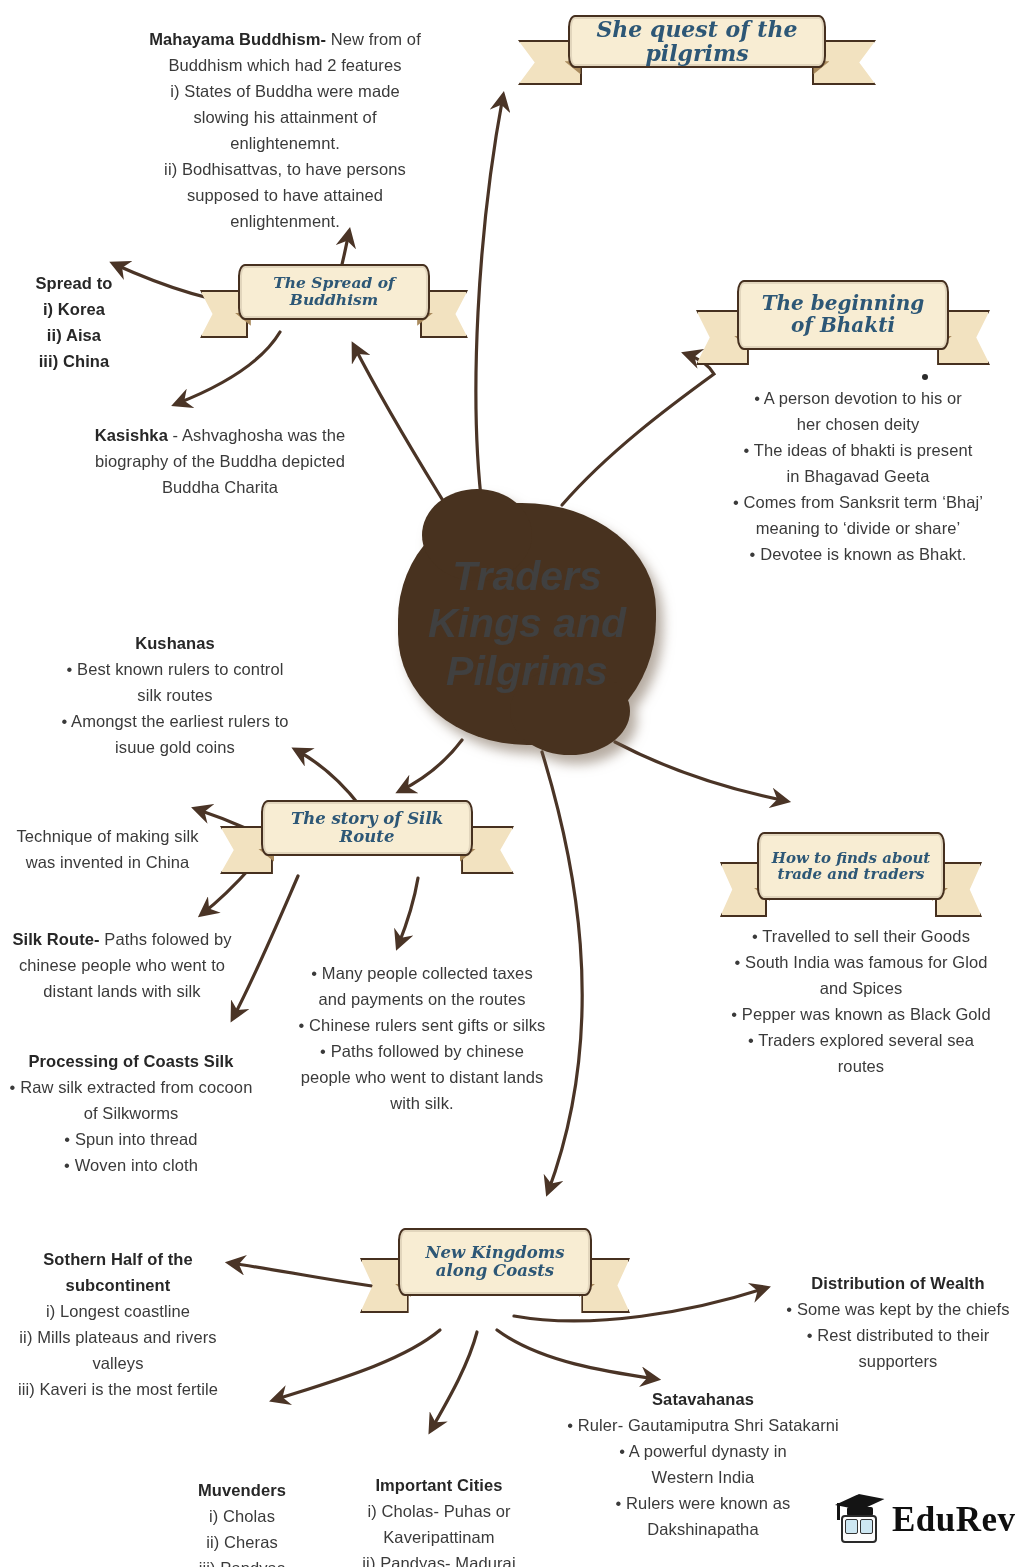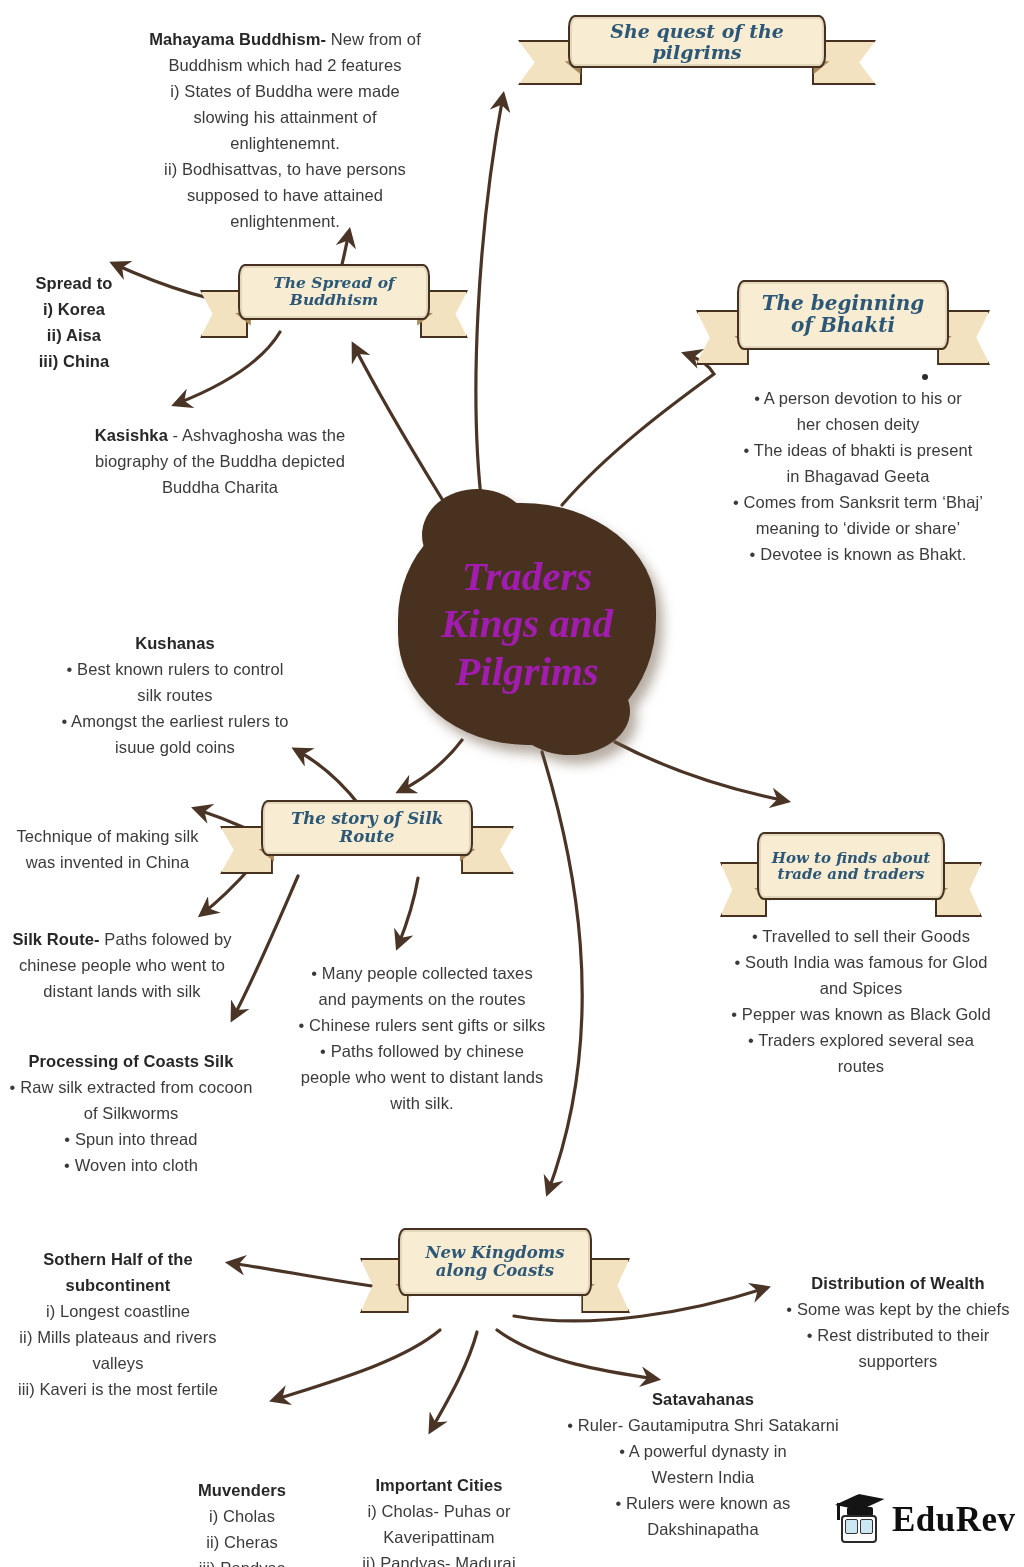--- a/index.html
+++ b/index.html
@@ -54,22 +54,22 @@
   .blob::before {
     content:""; position:absolute; width:110px; height:92px; background:#48321f;
     border-radius:50%; top:-14px; left:24px;
   }
   .blob::after {
     content:""; position:absolute; width:120px; height:88px; background:#48321f;
     border-radius:50%; bottom:-10px; right:26px;
   }
   .center-title {
     position:absolute; inset:0; display:flex; align-items:center; justify-content:center;
-    font-family:Liberation Serif, serif; font-style:italic; font-weight:700;
-    font-size:41px; line-height:1.16; color:#a21caf; text-align:center;
+    font-family:Liberation Sans, sans-serif; font-style:italic; font-weight:700;
+    font-size:41px; line-height:1.16; color:#404040; text-align:center;
     white-space:pre-line; z-index:2;
   }
 
   .stray-dot {
     position:absolute; width:6px; height:6px; border-radius:50%;
     background:#2b2b2b; z-index:2;
   }
 
   
   .logo { position:absolute; left:834px; top:1494px; display:flex; align-items:center; gap:6px; z-index:3; }
@@ -121,21 +121,21 @@
       <path d="M514,1316 C592,1330 692,1312 766,1288"></path>
     </g>
   </svg>
 
   <div class="banner" style="left:518px; top:12px; width:358px; height:82px;">
     <div class="b-tail l"></div>
     <div class="b-tail r"></div>
     <div class="b-fold l"></div>
     <div class="b-fold r"></div>
     <div class="b-mid">
-        <div class="b-title" style="font-size:19px;">She quest of the pilgrims</div>
+        <div class="b-title" style="font-size:22px;">She quest of the pilgrims</div>
       </div>
   </div>
 
   <div class="banner" style="left:200px; top:260px; width:268px; height:88px;">
     <div class="b-tail l"></div>
     <div class="b-tail r"></div>
     <div class="b-fold l"></div>
     <div class="b-fold r"></div>
     <div class="b-mid">
         <div class="b-title" style="font-size:15.5px;">The Spread of Buddhism</div>

